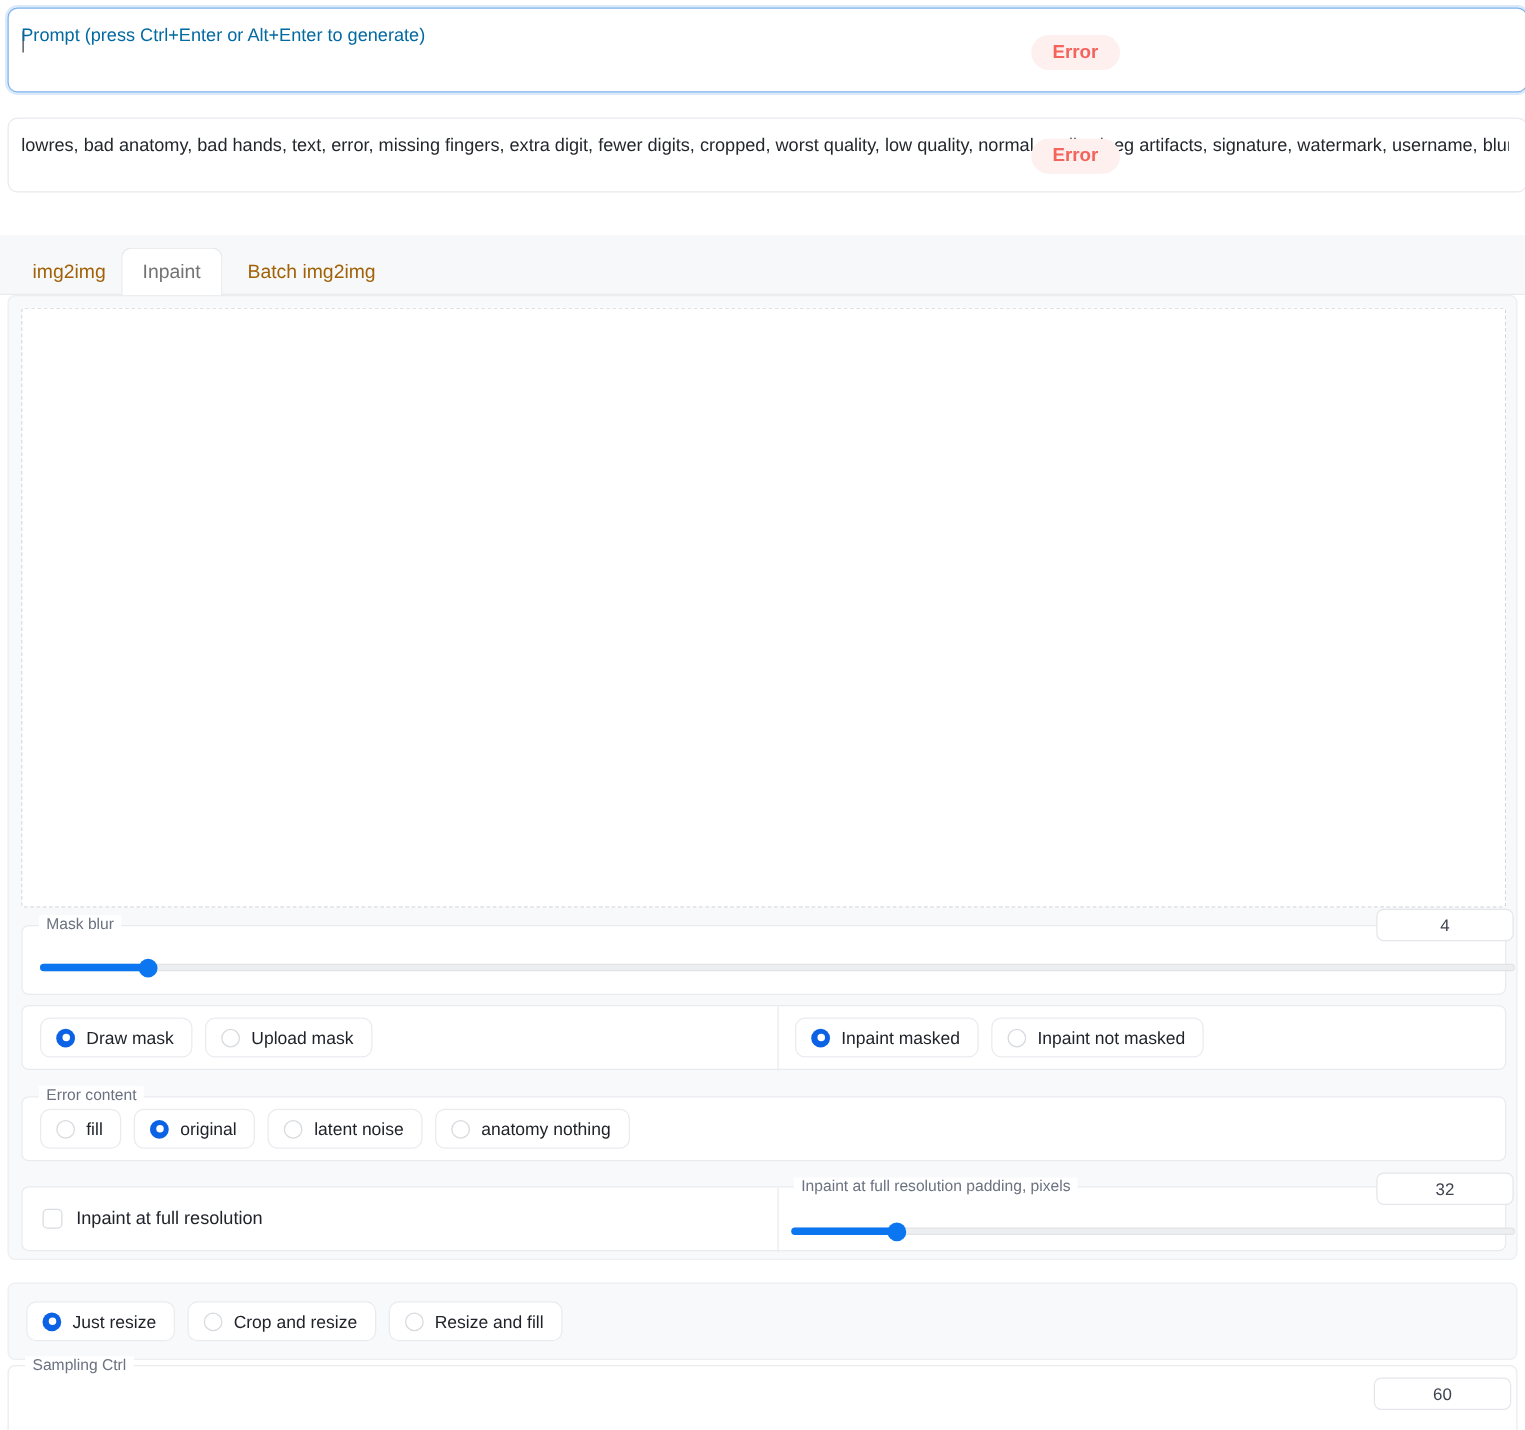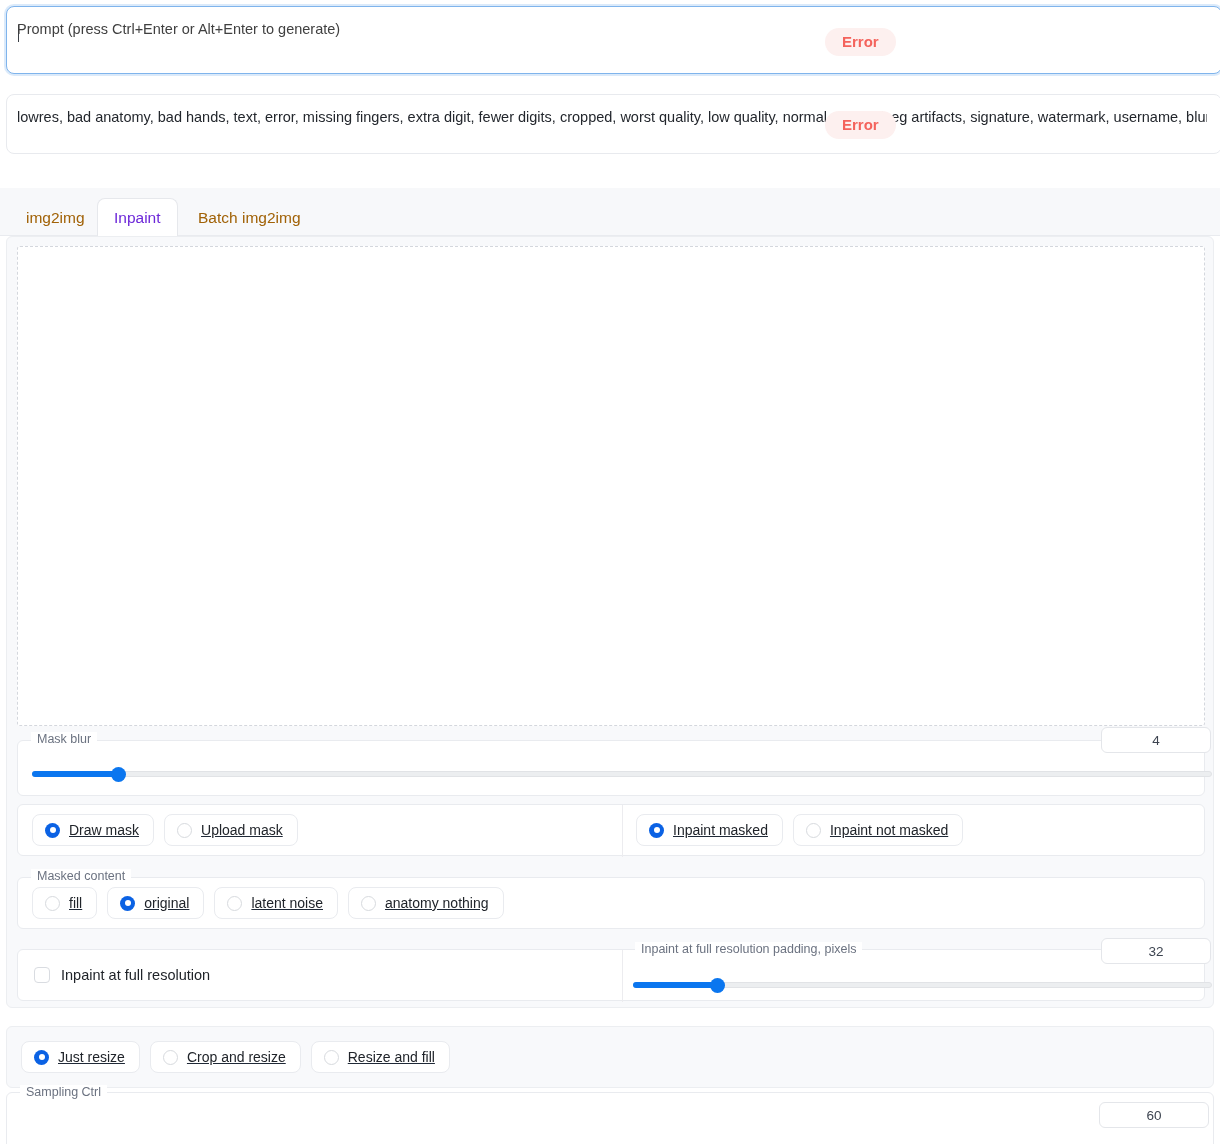--- a/index.html
+++ b/index.html
@@ -31,21 +31,21 @@
   }
   .prompt-text {
     position: absolute;
     left: 10px; top: 13px;
     right: 14px;
     font-size: 14.5px;
     line-height: 19px;
     white-space: nowrap;
     overflow: hidden;
   }
-  .prompt-placeholder { color: #404040; }
+  .prompt-placeholder { color: #0369a1; }
   .prompt-value { color: #23272d; }
   .caret {
     position: absolute; left: 11px; top: 18px;
     width: 1px; height: 17px; background: #3b4046;
   }
 
   
   .error-pill {
     position: absolute;
     background: #fdf0ef;
@@ -75,21 +75,21 @@
     padding: 0 16px;
     display: flex; align-items: center;
     font-size: 15.5px;
     color: #a16207;
     border-radius: 8px 8px 0 0;
     cursor: pointer;
     white-space: nowrap;
   }
   .tab.active {
     background: #ffffff;
-    color: #6d28d9;
+    color: #737373;
     border: 1px solid #e6e8ec;
     border-bottom: none;
     top: 10px; height: 39px;
   }
   #tab-0 { left: 10px; }
   #tab-1 { left: 97px; }
   #tab-2 { left: 182px; }
 
   
   .panel {
@@ -158,21 +158,21 @@
     height: 26px;
     background: #ffffff;
     border: 1px solid #e4e6ea;
     border-radius: 6px;
     display: flex; align-items: center; justify-content: center;
     font-size: 13.5px;
     color: #3d4450;
   }
 
   
-  .radio-row { position: absolute; display: flex; align-items: flex-start; text-decoration: underline; }
+  .radio-row { position: absolute; display: flex; align-items: flex-start; }
   .radio-pill {
     display: flex; align-items: center;
     height: 32px;
     padding: 0 14px 0 12px;
     margin-right: 10px;
     border: 1px solid #e9ebef;
     border-radius: 8px;
     background: #ffffff;
     font-size: 14px;
     color: #20242a;
@@ -289,21 +289,21 @@
           <span>Inpaint masked</span>
         </div>
         <div class="radio-pill">
           <span class="radio-dot"></span>
           <span>Inpaint not masked</span>
         </div>
       </div>
     </div>
 
     <div class="group" style="left:10px; top:640px; width:1188px; height:52px;">
-      <div class="group-legend">Masked content</div>
+      <div class="group-legend">Error content</div>
       <div class="radio-row" style="left:14px; top:9px;">
         <div class="radio-pill">
           <span class="radio-dot"></span>
           <span>fill</span>
         </div>
         <div class="radio-pill">
           <span class="radio-dot on"></span>
           <span>original</span>
         </div>
         <div class="radio-pill">

